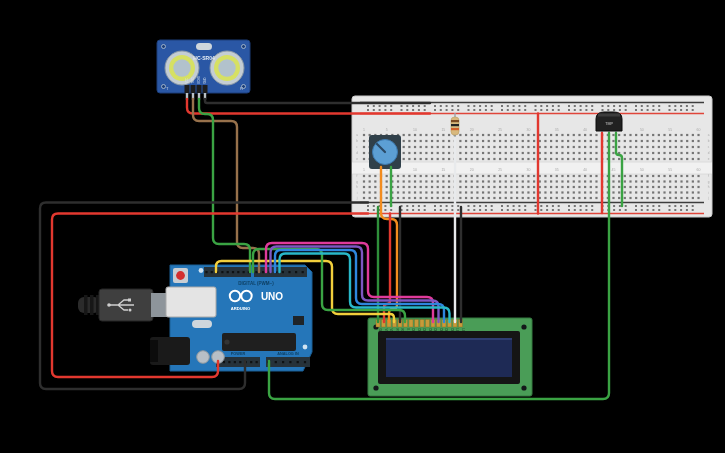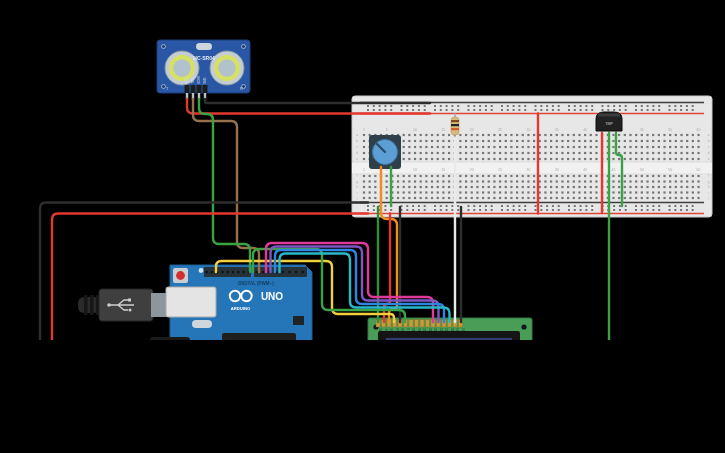--- a/index.html
+++ b/index.html
@@ -1,16 +1,16 @@
 <!DOCTYPE html>
 <html><head>
 <meta charset="utf-8">
 <style>
   html,body{margin:0;padding:0;background:#000;}
-  .stage{position:relative;width:725px;height:340px;background:#000;overflow:hidden;}
+  .stage{position:relative;width:725px;height:453px;background:#000;overflow:hidden;}
   svg{display:block;}
   text{font-family:"Liberation Sans",sans-serif;user-select:none;}
   .lbl-dark{fill:#0d3f63;font-weight:bold;}
   .lbl-white{fill:#ffffff;font-weight:bold;}
 </style>
 </head>
 <body>
 
 <div class="stage">
 <svg id="circuit" width="725" height="453" viewBox="0 0 725 453" xmlns="http://www.w3.org/2000/svg">

